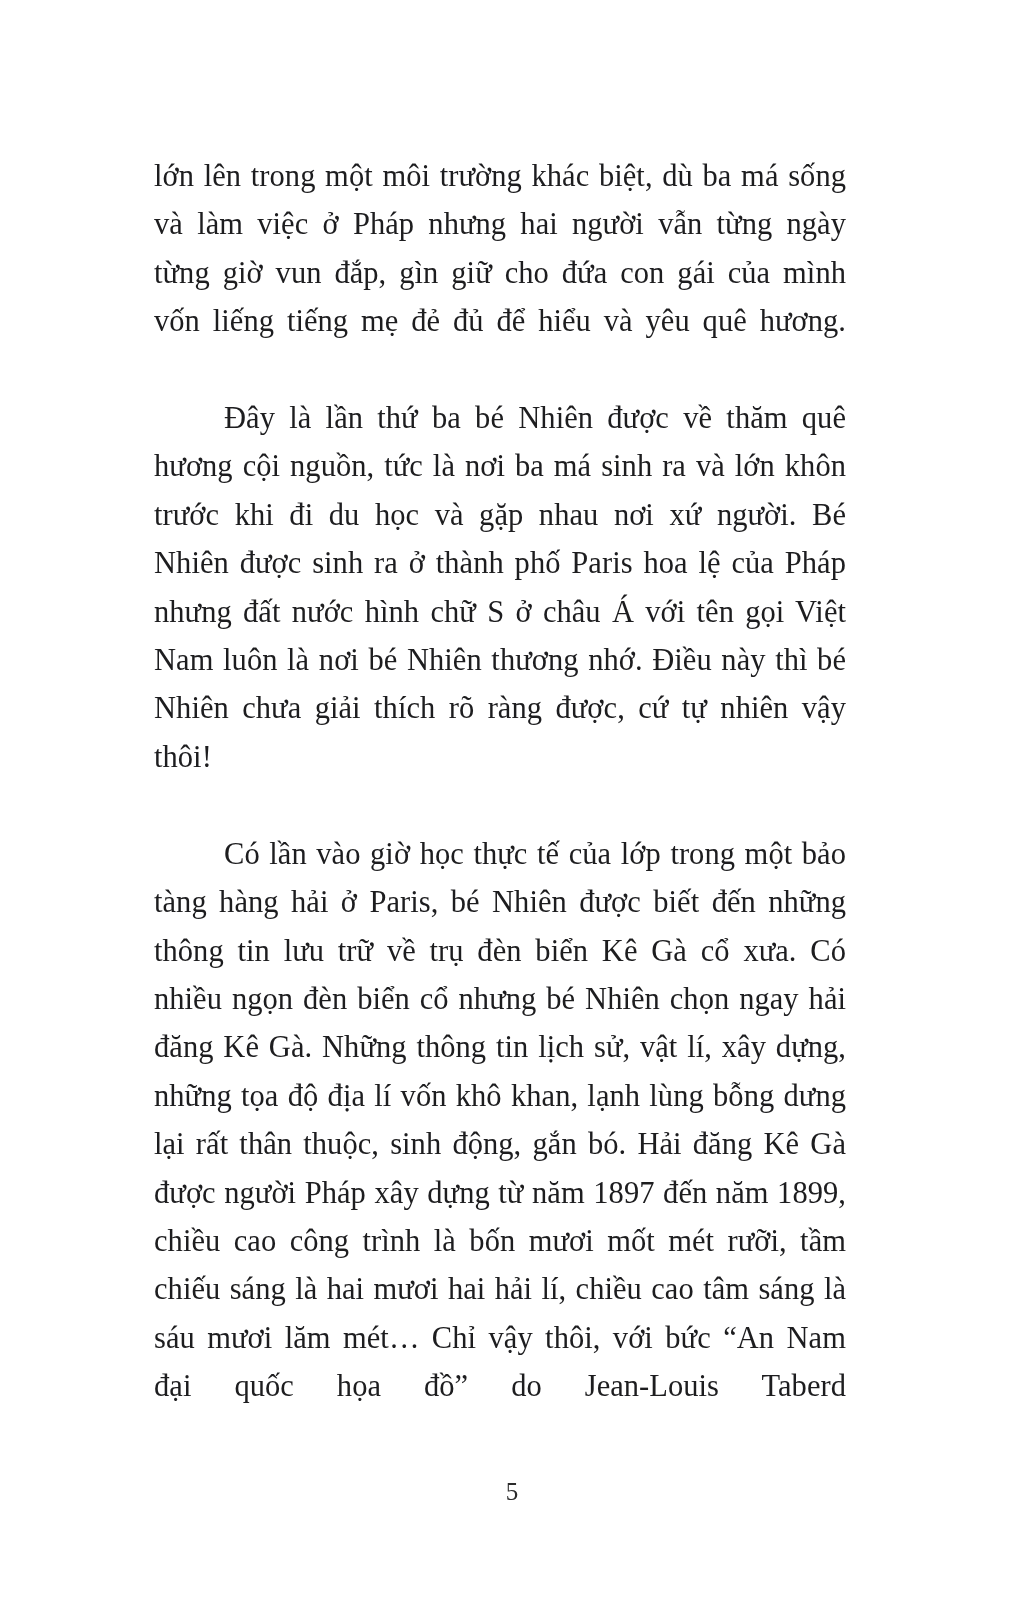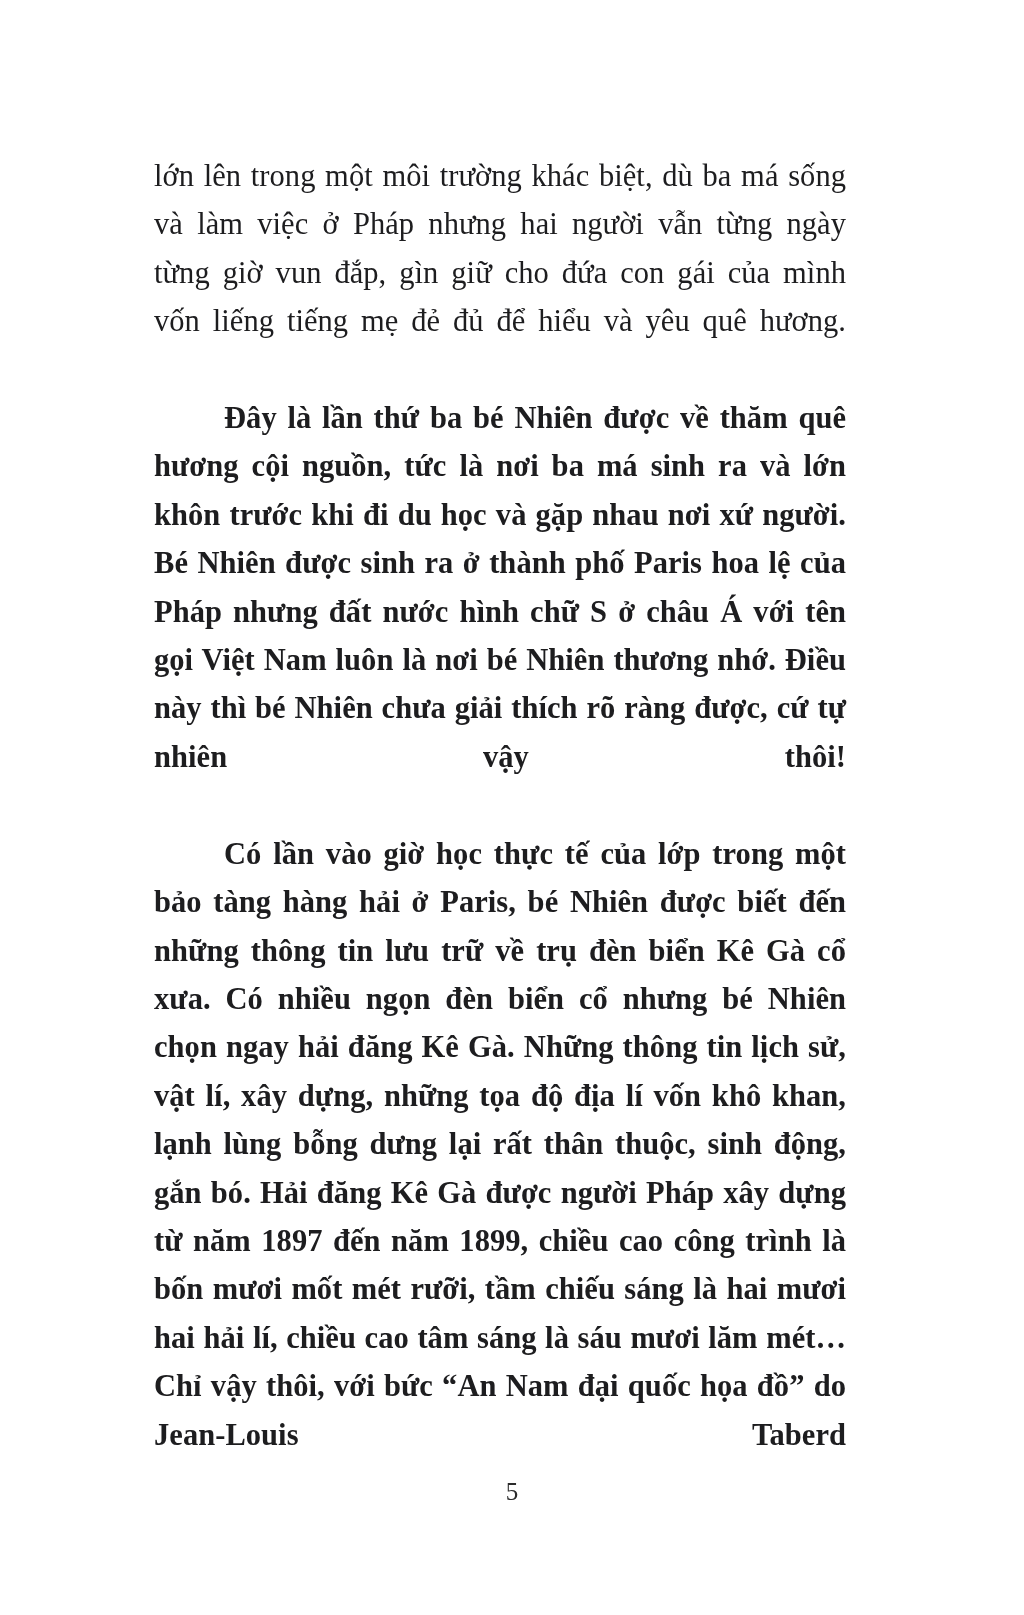--- a/index.html
+++ b/index.html
@@ -34,21 +34,20 @@
     line-height: 48.4px;
     text-align: justify;
     text-justify: inter-word;
     color: #1d1d1f;
     letter-spacing: 0.05px;
     word-spacing: 0.4px;
     hyphens: none;
   }
   .para.indent {
     text-indent: 70px;
-    font-weight: bold;
   }
   
   .para:after {
     content: "";
     display: inline-block;
     width: 100%;
   }
   .page-number {
     position: absolute;
     left: 0;

